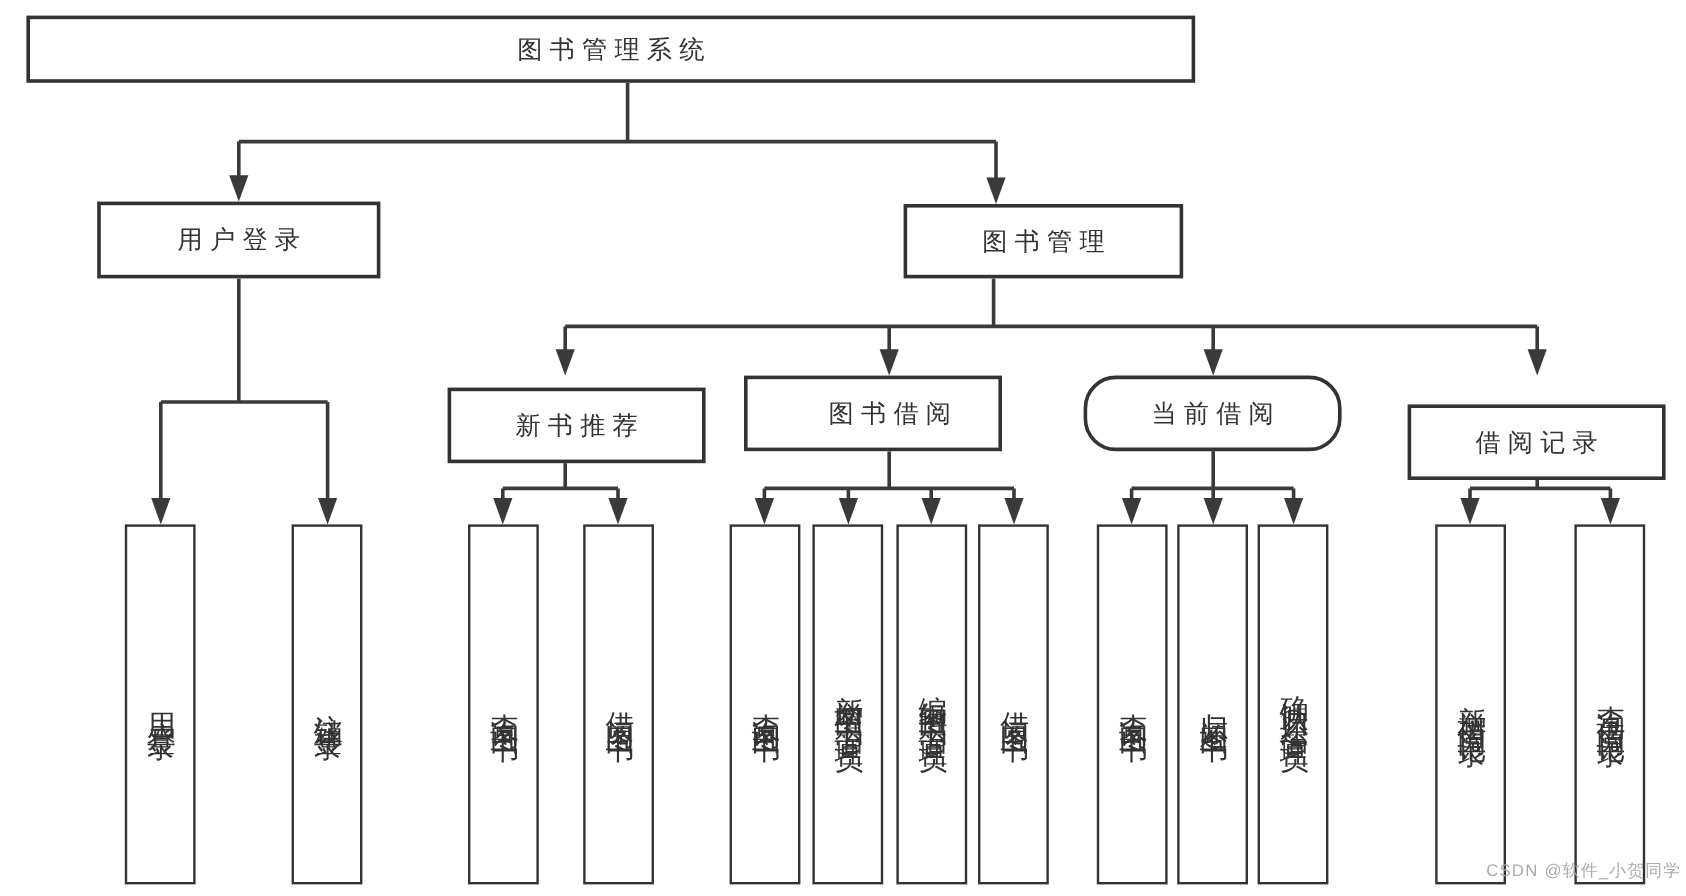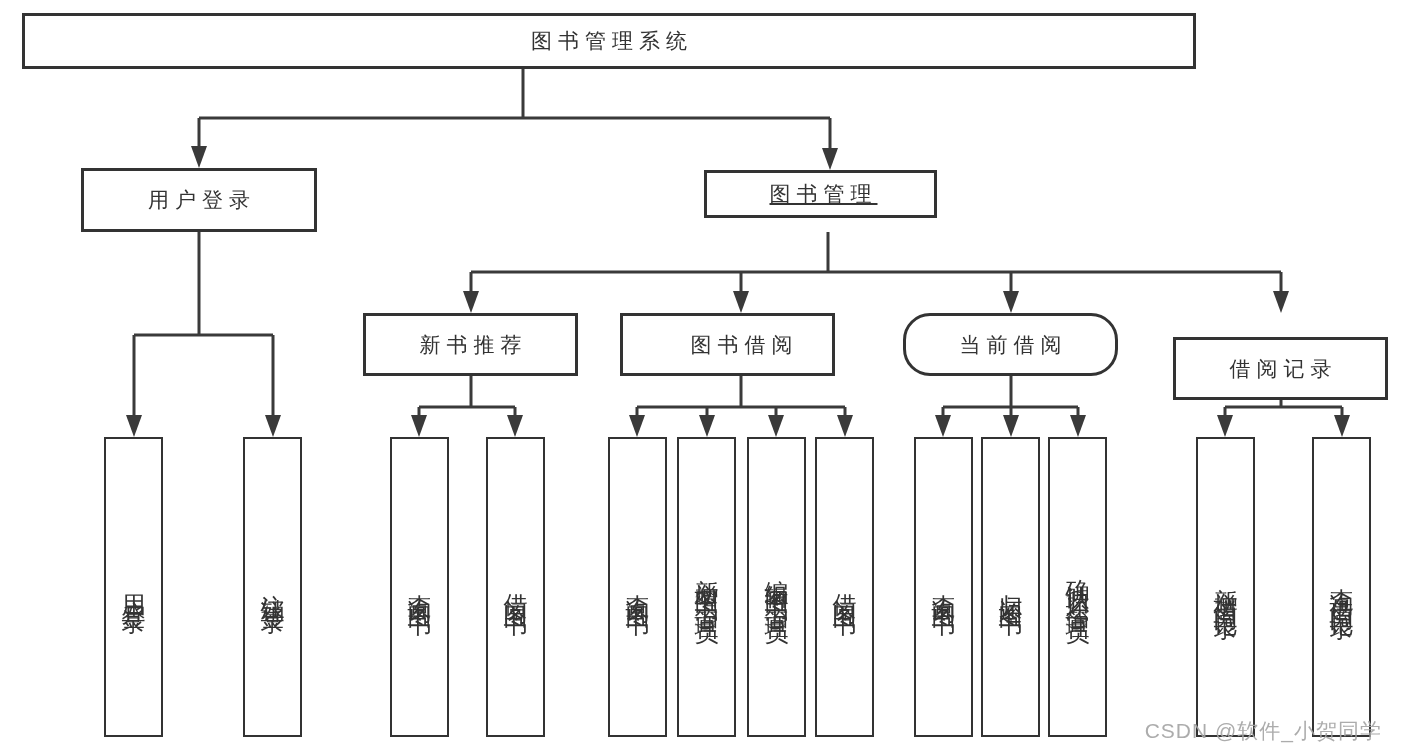--- a/index.html
+++ b/index.html
@@ -47,39 +47,39 @@
   }
   .vtext {
     writing-mode: vertical-rl;
     font-size: 24px;
     line-height: 1;
     letter-spacing: 6px;
     color: #333333;
     white-space: nowrap;
   }
   
-  .node-root   { left: 22px;  top: 13px;  width: 1174px; height: 56px; }
+  .node-root   { left: 22px;  top: 13px;  width: 974px; height: 56px; }
   .node-l2-a   { left: 81px;  top: 168px; width: 236px; height: 64px; }
-  .node-l2-b   { left: 704px; top: 170px; width: 233px; height: 48px; text-decoration: underline; }
+  .node-l2-b   { left: 753px; top: 170px; width: 233px; height: 62px; }
   .node-l3     { top: 313px; width: 215px; height: 63px; }
-  .node-l3-a   { left: 363px; }
+  .node-l3-a   { left: 373px; margin-top: 10px; }
   .node-l3-b   { left: 620px; padding-left: 28px; }
   .node-l3-c   { left: 903px; border-radius: 27px; }
   .node-l3-d   { left: 1173px; margin-top: 24px; }
   
   .lf-1a { left: 104px; }  .lf-1b { left: 243px; }
   .lf-2a { left: 390px; }  .lf-2b { left: 486px; }
   .lf-3a { left: 608px; }  .lf-3b { left: 677px; }  .lf-3c { left: 747px; }  .lf-3d { left: 815px; }
   .lf-4a { left: 914px; }  .lf-4b { left: 981px; }  .lf-4c { left: 1048px; }
   .lf-5a { left: 1196px; } .lf-5b { left: 1312px; }
   .watermark {
     position: absolute;
-    right: 23px;
+    right: 4px;
     top: 717px;
-    font-size: 21px;
+    font-size: 14px;
     letter-spacing: 1px;
     color: rgba(165, 165, 165, 0.92);
     z-index: 5;
     white-space: nowrap;
   }
 </style>
 </head>
 <body>
 
 <div class="canvas">

